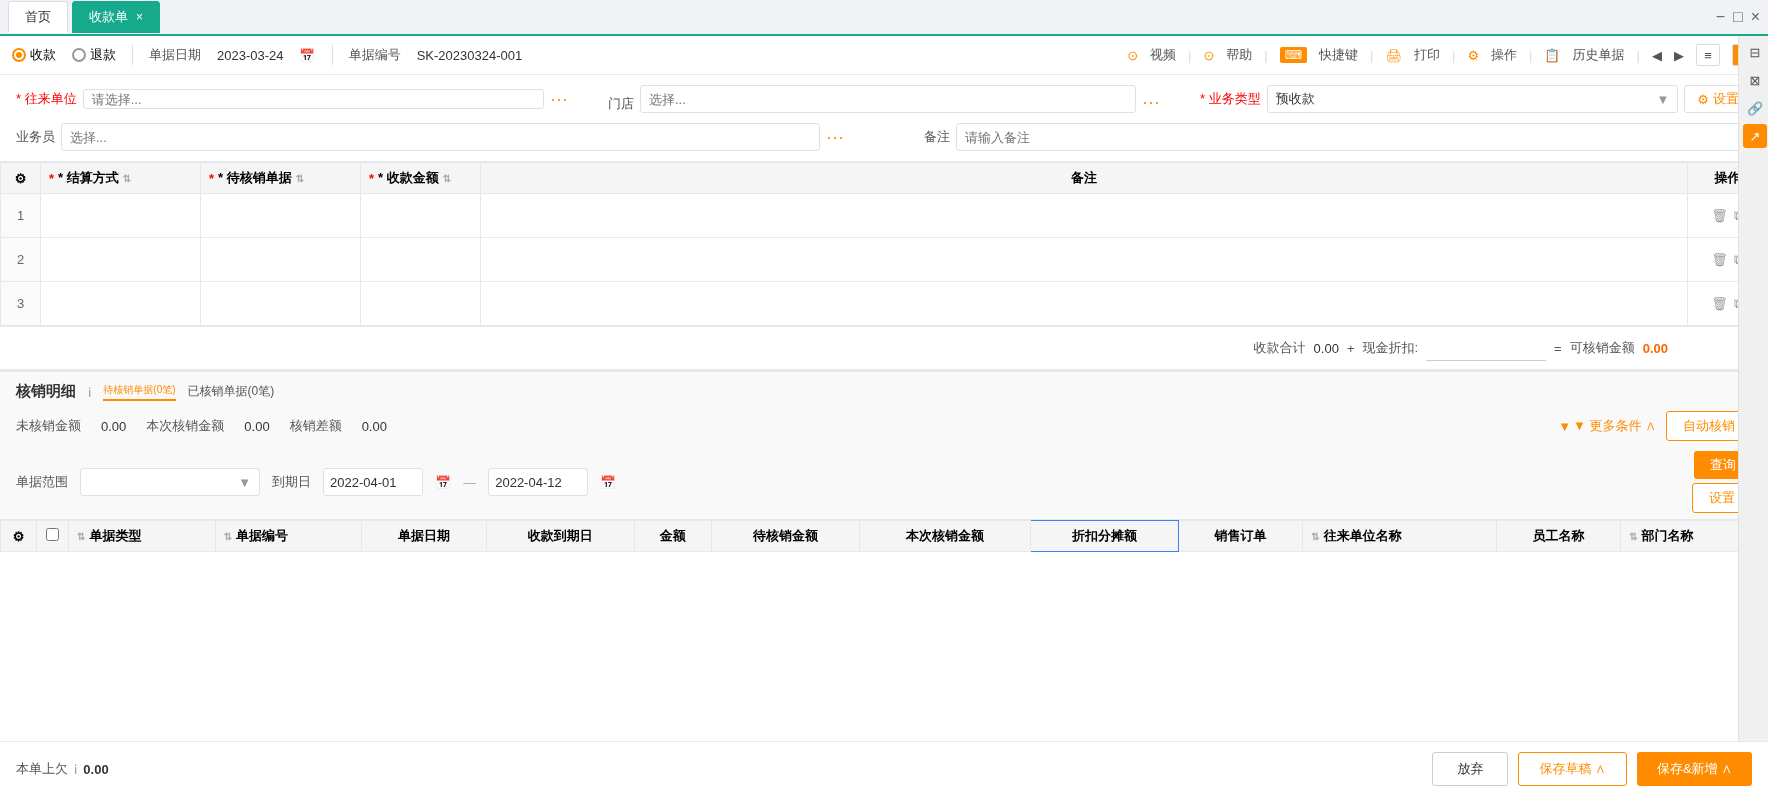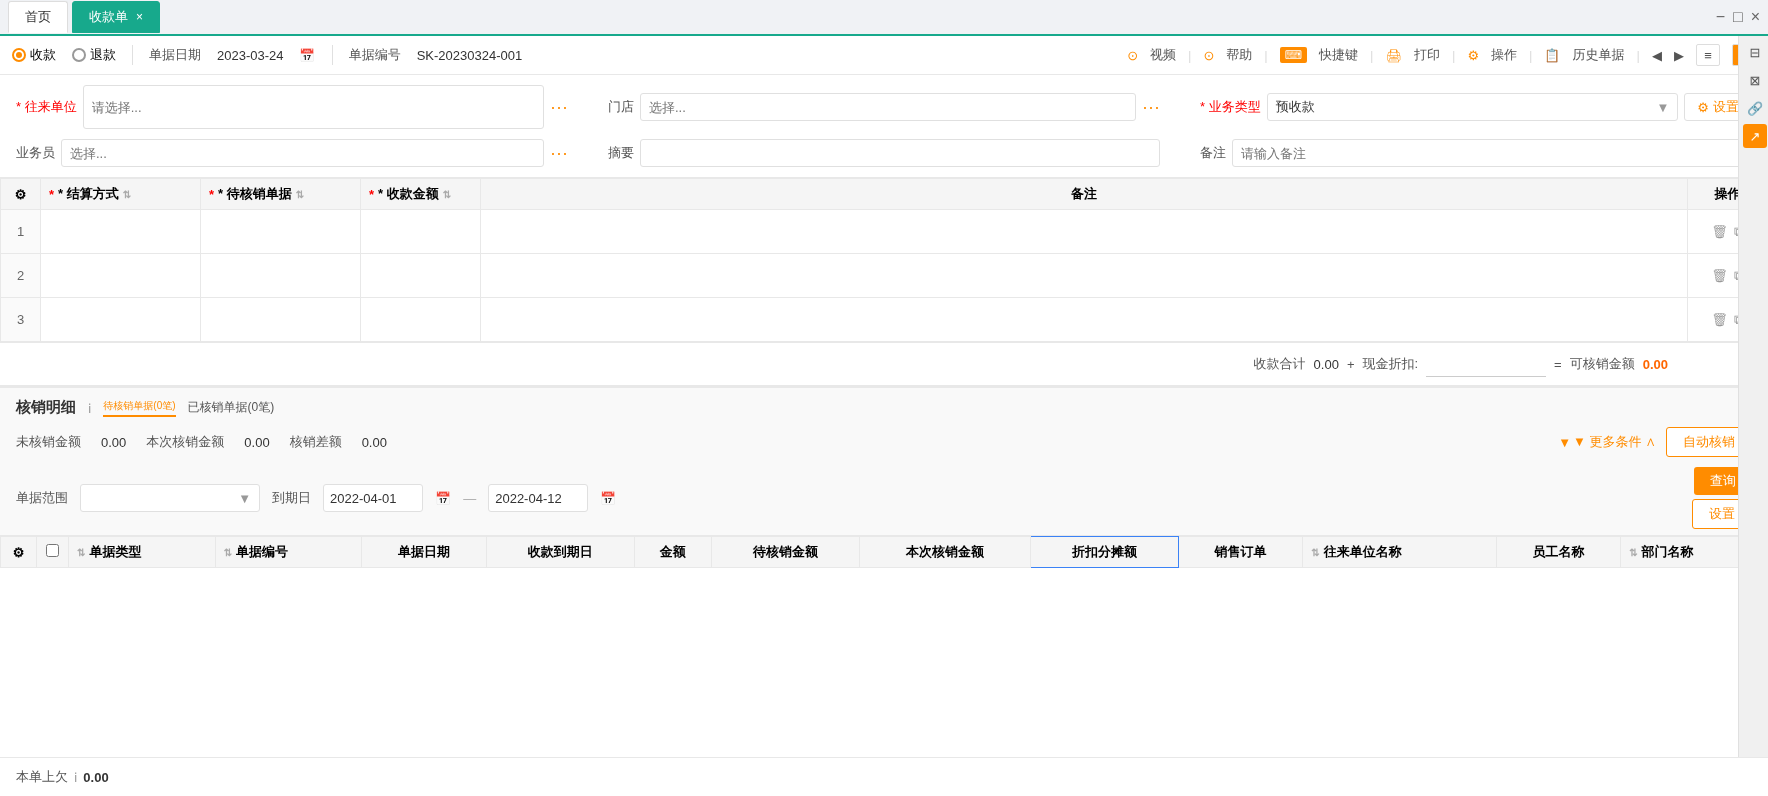--- a/index.html
+++ b/index.html
@@ -68,25 +68,25 @@
       <div style="width:24px; height:22px; border:1px solid #ddd; display:flex; align-items:center; justify-content:center; cursor:pointer; border-radius:2px; color:#555;">≡</div>
       <div style="width:24px; height:22px; border:1px solid #ddd; background:#ff8c00; display:flex; align-items:center; justify-content:center; cursor:pointer; border-radius:2px; color:#fff;">⊞</div>
     </div>
   </div>
 
   <div style="padding:10px 16px; border-bottom:1px solid #e8e8e8; background:#fff; flex-shrink:0;">
 
     <div style="display:flex; align-items:center; gap:0; margin-bottom:10px;">
       <div style="flex:2; display:flex; align-items:center; gap:6px;">
         <span style="color:#f00; white-space:nowrap;">* 往来单位</span>
-        <input type="text" style="flex: 1 1 0%; height: 44px; border: 1px solid rgb(224, 224, 224); border-radius: 3px; padding: 0px 8px; color: rgb(153, 153, 153); background: rgb(255, 255, 255); outline: none;" placeholder="请选择...">
+        <input type="text" style="flex: 1 1 0%; height: 20px; border: 1px solid rgb(224, 224, 224); border-radius: 3px; padding: 0px 8px; color: rgb(153, 153, 153); background: rgb(255, 255, 255); outline: none;" placeholder="请选择...">
         <span style="color:#ff8c00; cursor:pointer; font-size:18px;">···</span>
       </div>
       <div style="width:40px;"></div>
-      <div style="flex:2; display:flex; align-items:center; gap:6px;">
+      <div style="flex:2; display:flex; align-items:flex-end; gap:6px;">
         <span style="color:#555; white-space:nowrap;">门店</span>
         <input type="text" style="flex: 1 1 0%; height: 28px; border: 1px solid rgb(224, 224, 224); border-radius: 3px; padding: 0px 8px; color: rgb(153, 153, 153); background: rgb(255, 255, 255); outline: none;" placeholder="选择...">
         <span style="color:#ff8c00; cursor:pointer; font-size:18px;">···</span>
       </div>
       <div style="width:40px;"></div>
       <div style="flex:2; display:flex; align-items:center; gap:6px;">
         <span style="color:#f00; white-space:nowrap;">* 业务类型</span>
         <div style="flex:1; display:flex; align-items:center; justify-content:space-between; padding:0 8px; height:28px; border:1px solid #e0e0e0; border-radius:3px; background:#fff; cursor:pointer;">
           <span style="color:#333;">预收款</span>
           <span style="color:#999;">▼</span>
@@ -98,24 +98,20 @@
       </div>
     </div>
 
     <div style="display:flex; align-items:center; gap:0;">
       <div style="flex:2; display:flex; align-items:center; gap:6px;">
         <span style="color:#555; white-space:nowrap;">业务员</span>
         <input type="text" style="flex: 1 1 0%; height: 28px; border: 1px solid rgb(224, 224, 224); border-radius: 3px; padding: 0px 8px; color: rgb(153, 153, 153); background: rgb(255, 255, 255); outline: none;" placeholder="选择...">
         <span style="color:#ff8c00; cursor:pointer; font-size:18px;">···</span>
       </div>
       <div style="width:40px;"></div>
-      <div style="flex:2; display:flex; align-items:center; gap:6px;">
-        <span style="color:#555; white-space:nowrap;">摘要</span>
-        <input type="text" style="flex: 1 1 0%; height: 28px; border: 1px solid rgb(224, 224, 224); border-radius: 3px; padding: 0px 8px; color: rgb(153, 153, 153); background: rgb(255, 255, 255); outline: none;">
-      </div>
       <div style="width:40px;"></div>
       <div style="flex:2; display:flex; align-items:center; gap:6px;">
         <span style="color:#555; white-space:nowrap;">备注</span>
         <input type="text" style="flex: 1 1 0%; height: 28px; border: 1px solid rgb(224, 224, 224); border-radius: 3px; padding: 0px 8px; color: rgb(153, 153, 153); background: rgb(255, 255, 255); outline: none;" placeholder="请输入备注">
       </div>
     </div>
   </div>
 
   <div style="background:#fff; flex-shrink:0;">
     <table style="width:100%; border-collapse:collapse;">
@@ -313,20 +309,25 @@
       </tbody>
     </table>
   </div>
 
   <div style="display:flex; align-items:center; padding:10px 16px; border-top:1px solid #e8e8e8; background:#fff; position:absolute; bottom:0; left:0; right:0; z-index:10;">
     <div style="display:flex; align-items:center; gap:6px;">
       <span style="color:#555;">本单上欠</span>
       <span style="color:#999; cursor:pointer;">ℹ</span>
       <span style="color:#333; font-weight:bold;">0.00</span>
     </div>
+    <div style="margin-left:auto; display:flex; gap:10px;">
+      <button style="background:#fff; color:#333; border:1px solid #ccc; padding:7px 24px; border-radius:3px; cursor:pointer; font-size:13px;">放弃</button>
+      <button style="background:#fff; color:#ff8c00; border:1px solid #ff8c00; padding:7px 20px; border-radius:3px; cursor:pointer; font-size:13px; display:flex; align-items:center; gap:4px;">保存草稿 ∧</button>
+      <button style="background:#ff8c00; color:#fff; border:none; padding:7px 20px; border-radius:3px; cursor:pointer; font-size:13px; display:flex; align-items:center; gap:4px;">保存&amp;新增 ∧</button>
+    </div>
   </div>
 
   <div style="position:absolute; right:0; top:0; width:30px; display:flex; flex-direction:column; gap:4px; padding:4px; background:#f0f0f0; border-left:1px solid #e0e0e0; height:100%;">
     <div style="width:24px; height:24px; display:flex; align-items:center; justify-content:center; cursor:pointer; color:#555; border-radius:3px; font-size:13px;">⊟</div>
     <div style="width:24px; height:24px; display:flex; align-items:center; justify-content:center; cursor:pointer; color:#555; border-radius:3px; font-size:13px;">⊠</div>
     <div style="width:24px; height:24px; display:flex; align-items:center; justify-content:center; cursor:pointer; color:#555; border-radius:3px; font-size:13px;">🔗</div>
     <div style="width:24px; height:24px; display:flex; align-items:center; justify-content:center; cursor:pointer; color:#fff; background:#ff8c00; border-radius:3px; font-size:13px;">↗</div>
   </div>
 
 </div>

